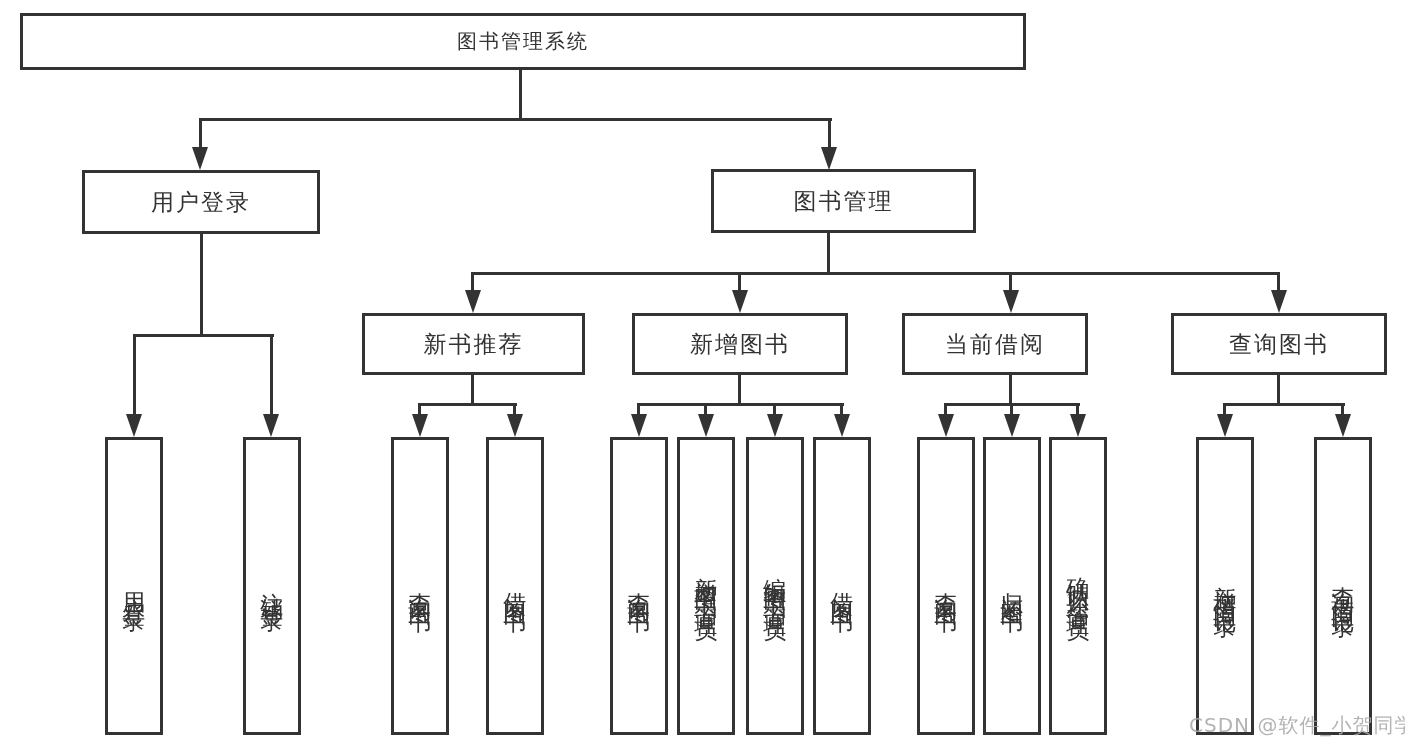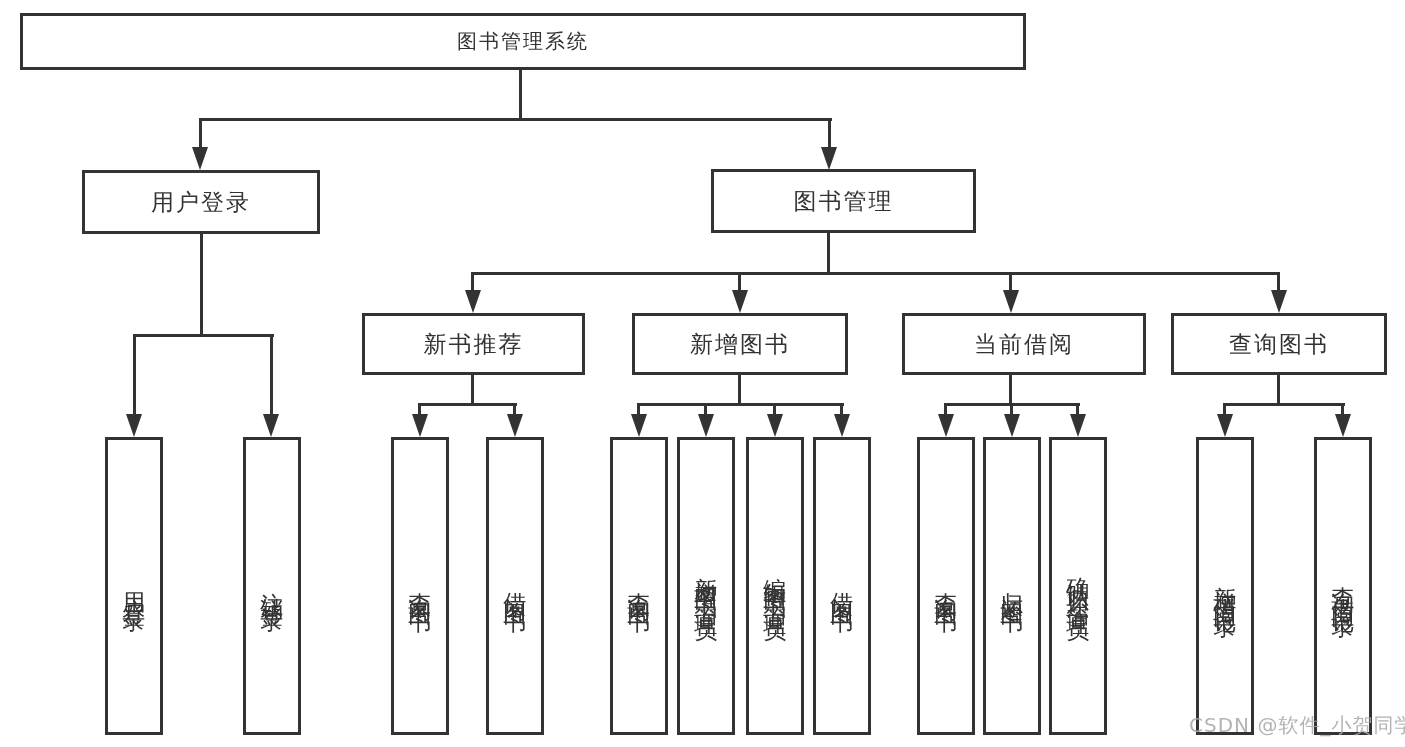--- a/index.html
+++ b/index.html
@@ -63,21 +63,21 @@
   <div class="arrow" style="left:1003px;top:290px;"></div>
   <div class="vline" style="left:1277px;top:272px;height:20px;"></div>
   <div class="arrow" style="left:1271px;top:290px;"></div>
 
   <div class="box" style="left:362px;top:313px;width:223px;height:62px;">
     <span class="h-label">新书推荐</span>
   </div>
   <div class="box" style="left:632px;top:313px;width:216px;height:62px;">
     <span class="h-label">新增图书</span>
   </div>
-  <div class="box" style="left:902px;top:313px;width:244px;height:62px;">
+  <div class="box" style="left:902px;top:313px;width:186px;height:62px;">
     <span class="h-label">当前借阅</span>
   </div>
   <div class="box" style="left:1171px;top:313px;width:216px;height:62px;">
     <span class="h-label">查询图书</span>
   </div>
 
   <div class="vline" style="left:471px;top:375px;height:31px;"></div>
   <div class="hline" style="left:419px;top:403px;width:98px;"></div>
   <div class="vline" style="left:418px;top:403px;height:13px;"></div>
   <div class="arrow" style="left:412px;top:414px;"></div>

